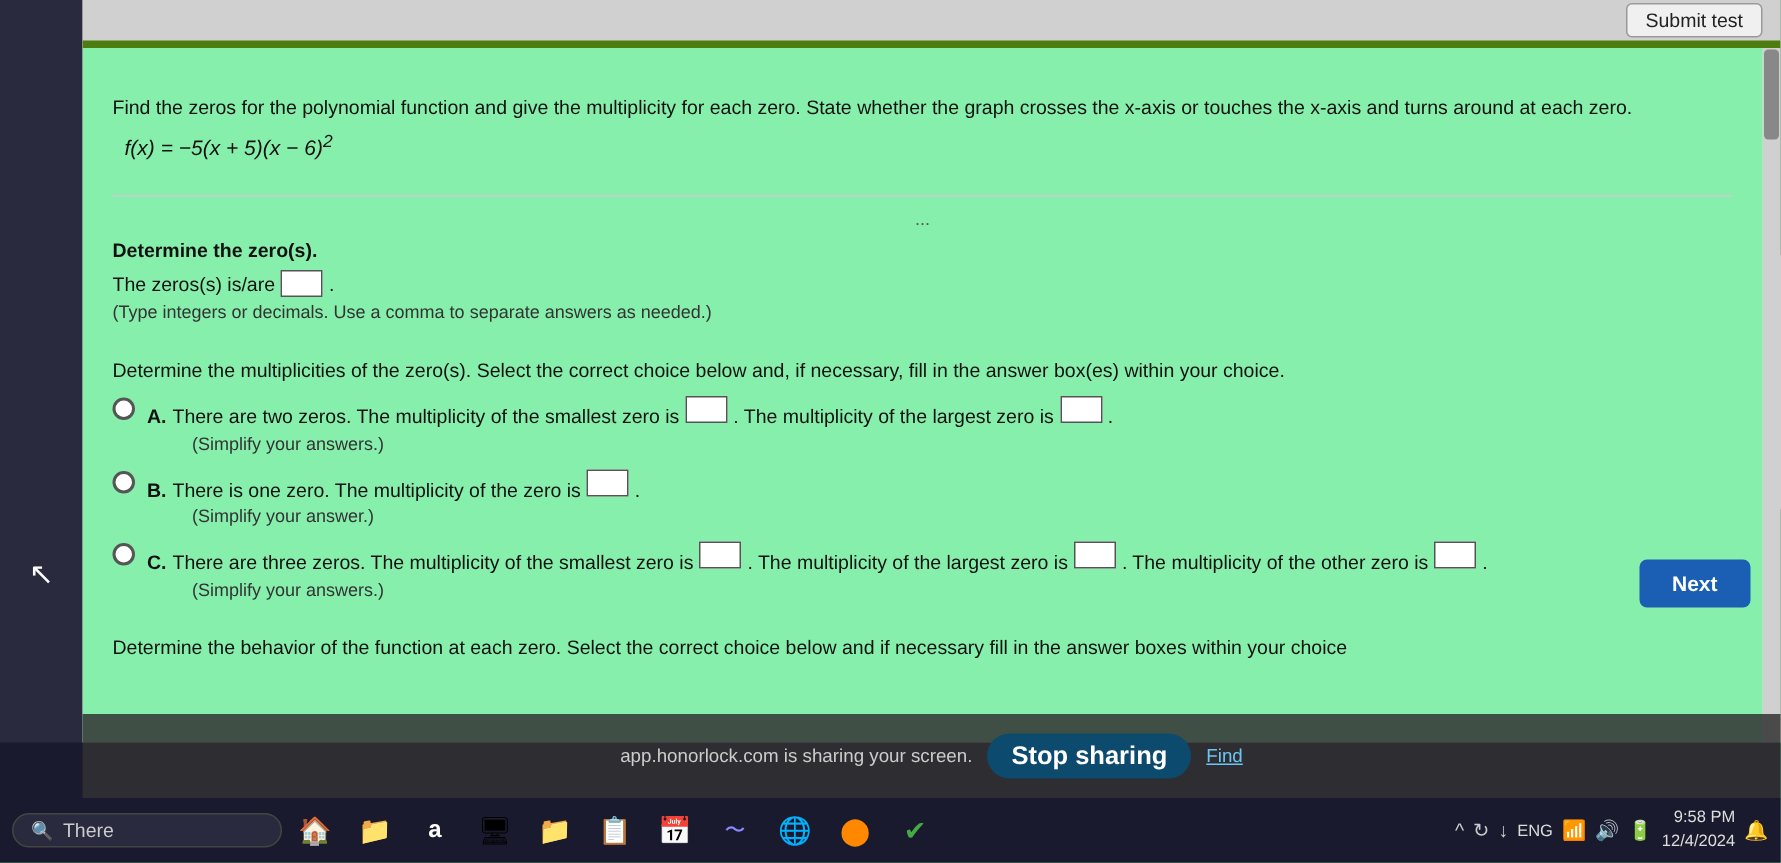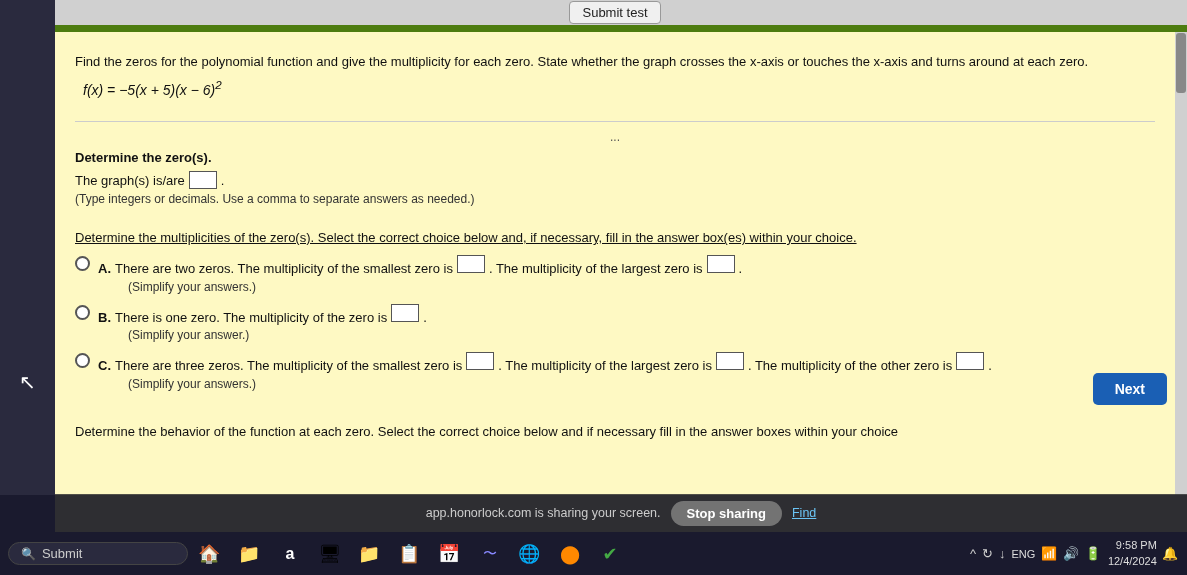--- a/index.html
+++ b/index.html
@@ -26,45 +26,45 @@
     
     .top-bar {
       position: absolute;
       top: 0;
       right: 0;
       left: 0;
       height: 32px;
       background: #d0d0d0;
       display: flex;
       align-items: center;
-      justify-content: center;
+      justify-content: flex-end;
       padding-right: 12px;
-      border-bottom: 7px solid #4d7c0f;
+      border-bottom: 5px solid #4d7c0f;
     }
 
     .submit-test-btn {
       background: #f0f0f0;
       border: 1px solid #999;
       border-radius: 4px;
       padding: 3px 12px;
       font-size: 13px;
       font-weight: 500;
       cursor: pointer;
       color: #222;
     }
 
     
     .question-area {
       position: absolute;
       top: 32px;
       left: 0;
       right: 12px;
       bottom: 0;
-      background: #fef9c3;
-      padding: 20px 20px;
+      background: #86efac;
+      padding: 30px 20px;
       overflow: hidden;
     }
 
     .question-title {
       font-size: 13px;
       color: #111;
       line-height: 1.5;
       margin-bottom: 6px;
     }
 
@@ -118,21 +118,20 @@
       font-size: 12px;
       color: #333;
       margin-bottom: 24px;
     }
 
     .multiplicity-instruction {
       font-size: 13px;
       color: #111;
       margin-bottom: 10px;
       font-weight: 500;
-      text-decoration: underline;
     }
 
     .choice-row {
       display: flex;
       align-items: flex-start;
       margin-bottom: 10px;
       gap: 8px;
     }
 
     .radio-circle {
@@ -228,40 +227,40 @@
       cursor: pointer;
       text-align: right;
     }
 
     
     .sharing-bar {
       position: absolute;
       bottom: 43px;
       left: 55px;
       right: 0;
-      height: 38px;
+      height: 56px;
       background: rgba(50,50,50,0.85);
       display: flex;
       align-items: center;
       justify-content: center;
       gap: 10px;
     }
 
     .sharing-text {
       color: #ccc;
       font-size: 12.5px;
     }
 
     .stop-sharing-btn {
-      background: #737373;
+      background: #0c4a6e;
       color: white;
       border: none;
       border-radius: 20px;
       padding: 5px 16px;
-      font-size: 13px;
+      font-size: 17px;
       font-weight: 600;
       cursor: pointer;
     }
 
     .hide-link {
       color: #6bc5f5;
       font-size: 12.5px;
       text-decoration: underline;
       cursor: pointer;
       background: none;
@@ -378,21 +377,21 @@
 
     <hr class="divider-line">
 
     <div class="dots-row">
       <span>...</span>
     </div>
 
     <p class="section-label">Determine the zero(s).</p>
 
     <div class="answer-line">
-      <span>The graph(s) is/are</span>
+      <span>The zeros(s) is/are</span>
       <span class="answer-box"></span>
       <span>.</span>
     </div>
     <p class="instruction-text">(Type integers or decimals. Use a comma to separate answers as needed.)</p>
 
     <p class="multiplicity-instruction">Determine the multiplicities of the zero(s). Select the correct choice below and, if necessary, fill in the answer box(es) within your choice.</p>
 
     <div class="choice-row">
       <div class="radio-circle"></div>
       <div>
@@ -449,21 +448,21 @@
 <div class="sharing-bar">
   <span class="sharing-text">app.honorlock.com is sharing your screen.</span>
   <button class="stop-sharing-btn">Stop sharing</button>
   <button class="hide-link">Find</button>
 </div>
 
 <div class="taskbar">
 
   <div class="search-box">
     <span class="search-icon-tb">🔍</span>
-    <span class="search-text">Submit</span>
+    <span class="search-text">There</span>
   </div>
 
   <div class="taskbar-app">
     <span class="taskbar-app-icon">🏠</span>
   </div>
 
   <div class="taskbar-app">
     <span class="taskbar-app-icon">📁</span>
   </div>
 

